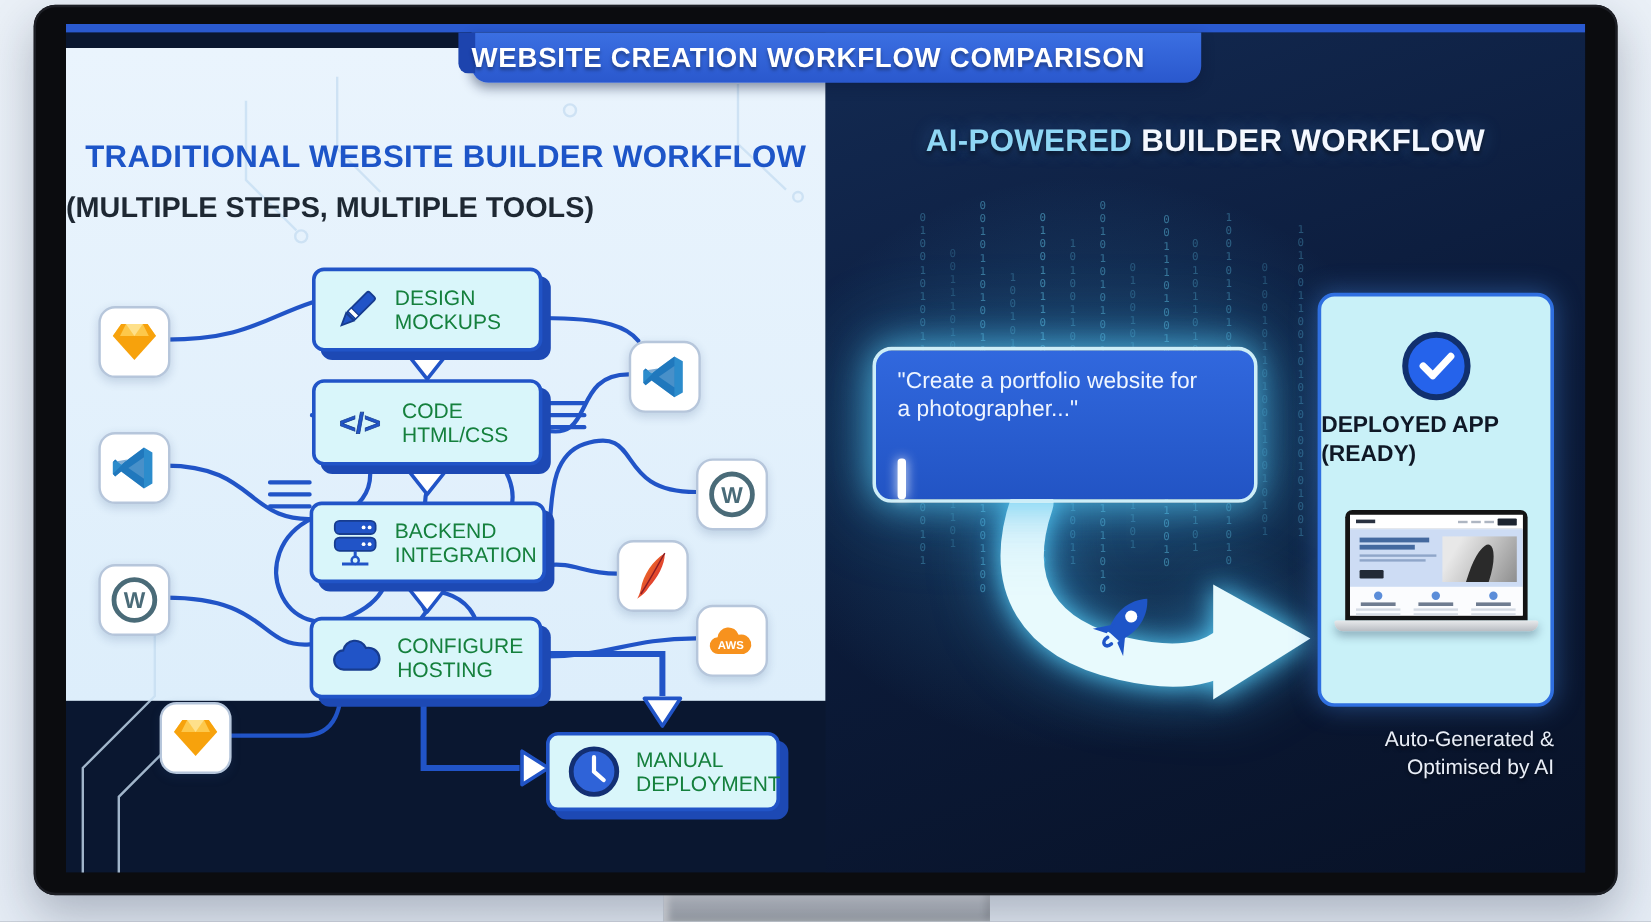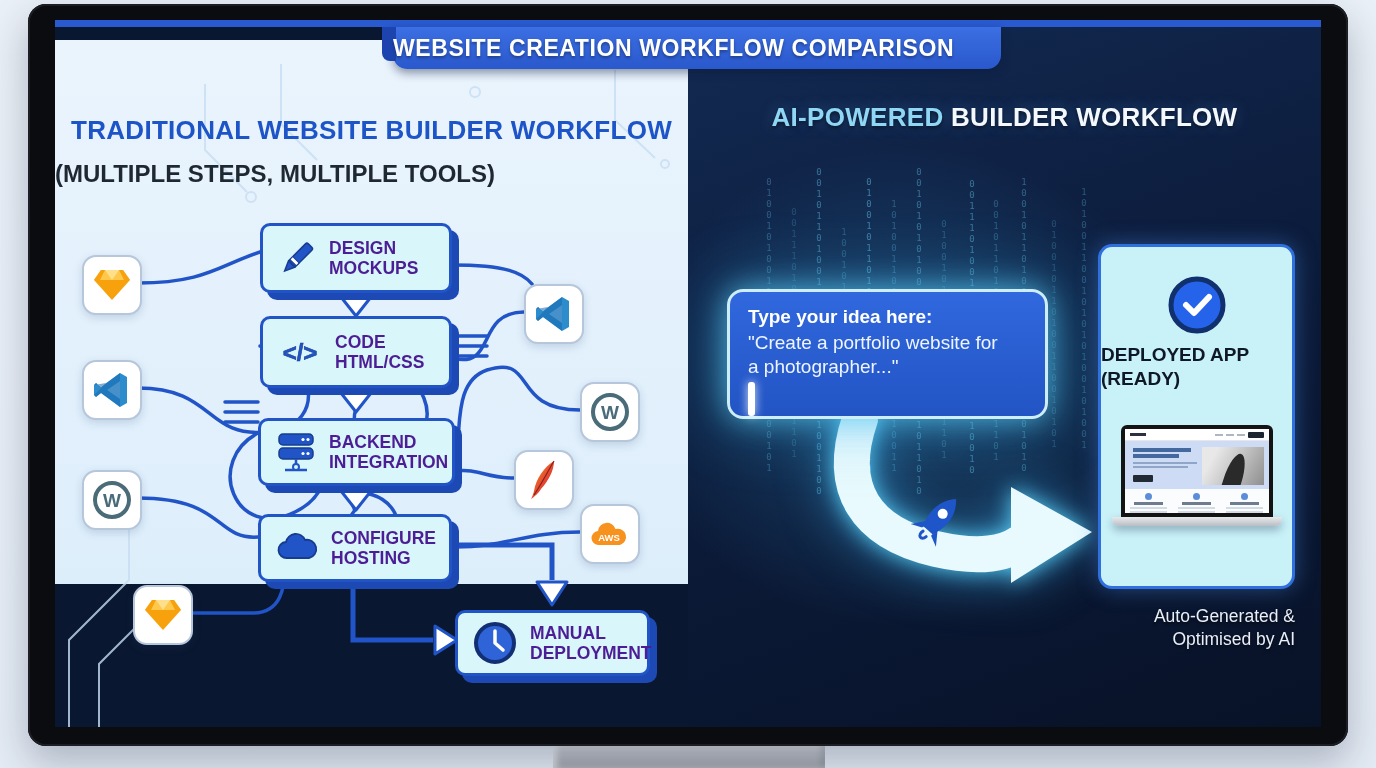--- a/index.html
+++ b/index.html
@@ -38,21 +38,21 @@
   .r-heading{position:absolute;left:0;top:75px;width:100%;text-align:center;
     font-weight:800;font-size:26px;letter-spacing:.3px;
     text-shadow:0 2px 4px rgba(0,0,0,.6),0 0 14px rgba(90,170,255,.35);}
   .r-heading .accent{color:#8fd7f5;}
   .r-heading .rest{color:#f4f8ff;}
   .r-sub{position:absolute;left:0;top:107px;width:100%;text-align:center;
     color:#d9e1ee;font-weight:500;font-size:24px;text-shadow:0 2px 4px rgba(0,0,0,.6);}
   
   .fbox{position:absolute;background:#d9f6fa;border:3px solid #2154c7;border-radius:10px;
     box-shadow:7px 7px 0 #1d49b4;display:flex;align-items:center;gap:12px;padding:0 10px 0 14px;box-sizing:border-box;}
-  .fbox .lbl{font-weight:700;font-size:17.5px;color:#4c1d95;line-height:1.15;white-space:pre-line;}
+  .fbox .lbl{font-weight:400;font-size:17.5px;color:#15803d;line-height:1.15;white-space:pre-line;}
   .fbox svg{flex:0 0 auto;}
   .step1{left:205px;top:183px;width:192px;height:70px;}
   .step2{left:205px;top:276px;width:192px;height:72px;}
   .step3{left:203px;top:378px;width:197px;height:68px;}
   .step4{left:203px;top:474px;width:194px;height:68px;}
   .step5{left:400px;top:570px;width:195px;height:66px;}
   
   .tile{position:absolute;width:56px;height:56px;background:#fff;border:2px solid #b6c6db;
     border-radius:14px;display:flex;align-items:center;justify-content:center;
     box-shadow:0 3px 8px rgba(40,70,120,.18);}
@@ -643,21 +643,20 @@
         <g transform="translate(250,492) rotate(42)">
           <path d="M0,-27 C11,-16 13,0 6,15 L-6,15 C-13,0 -11,-16 0,-27 Z" fill="#1e55c8"></path>
           <circle cx="0" cy="-7" r="5" fill="#ffffff" stroke="#16folk" stroke-width="0"></circle>
           <polygon points="-6,7 -17,22 -6,17" fill="#1e55c8"></polygon>
           <polygon points="6,7 17,22 6,17" fill="#1e55c8"></polygon>
           <path d="M-3,19 C-5,26 2,28 3,21" fill="none" stroke="#1e55c8" stroke-width="3" stroke-linecap="round"></path>
         </g>
       </svg>
 
       <div class="prompt">
-        <div class="plabel">Type your idea here:</div>
         <div class="pline">"Create a portfolio website for</div>
         <div class="pline">a photographer..."</div>
         <div class="caret"></div>
       </div>
 
       <div class="card">
         <div class="checkwrap">
           <svg width="60" height="60" viewBox="0 0 60 60">
             <circle cx="30" cy="30" r="26" fill="#2563eb" stroke="#11306e" stroke-width="5"></circle>
             <path d="M19 30 L27 38 L42 22" fill="none" stroke="#ffffff" stroke-width="6" stroke-linecap="round" stroke-linejoin="round"></path>

